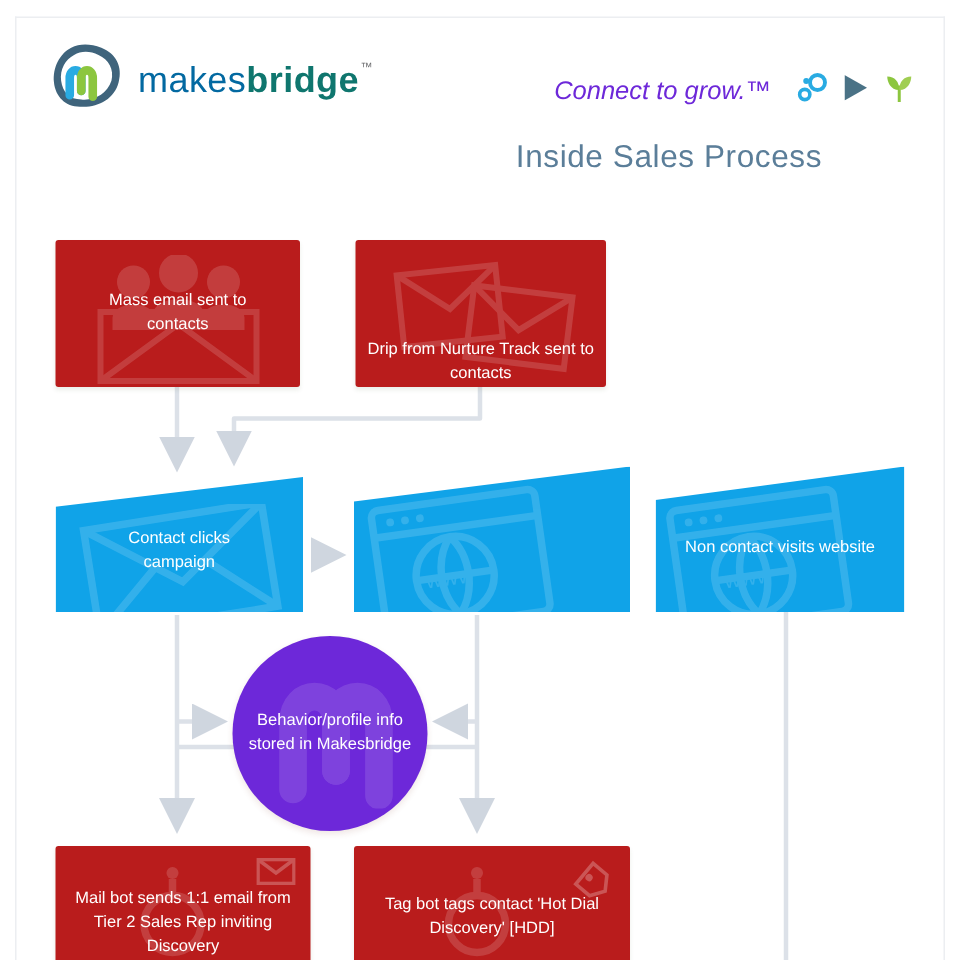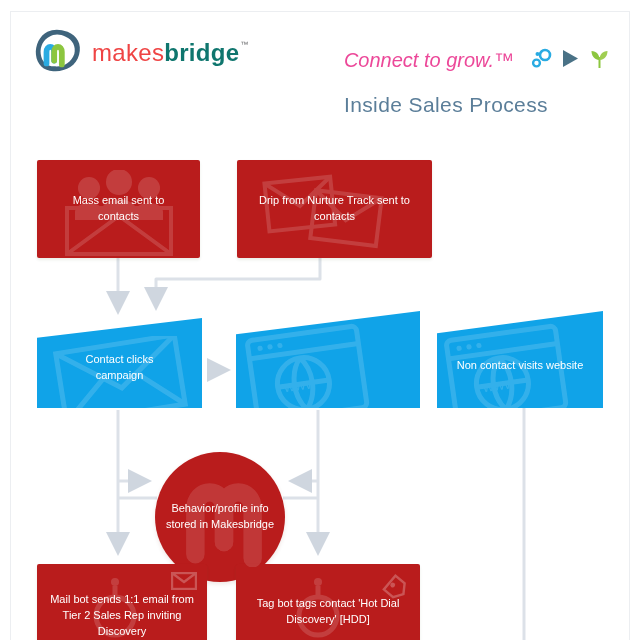--- a/index.html
+++ b/index.html
@@ -8,49 +8,49 @@
     font-family:"Liberation Sans",sans-serif;position:relative;
   }
   .slide-frame{
     position:absolute;left:10px;top:11px;width:618px;height:640px;
     border:1px solid #eceef1;border-bottom:none;pointer-events:none;
   }
   
   .header{position:absolute;left:0;top:0;width:640px;height:90px;}
   .logo{position:absolute;left:33px;top:28px;display:flex;align-items:center;}
   .logo-text{font-size:24px;letter-spacing:.3px;margin-left:9px;white-space:nowrap;}
-  .logo-makes{color:#ef4444;font-weight:400;}
+  .logo-makes{color:#0369a1;font-weight:400;}
   .logo-bridge{color:#0f766e;font-weight:700;}
   .logo-tm{font-size:8px;color:#6d6e70;vertical-align:14px;margin-left:1px;}
   .header-right{position:absolute;right:30px;top:48px;display:flex;align-items:center;gap:11px;}
-  .tagline{font-style:italic;font-size:20px;color:#ec4899;margin-right:6px;white-space:nowrap;}
+  .tagline{font-style:italic;font-size:17px;color:#6d28d9;margin-right:6px;white-space:nowrap;}
   
   .page-title{
     position:absolute;left:0;top:93px;width:548px;text-align:right;
     font-size:21px;color:#5b7e99;letter-spacing:.4px;font-weight:400;
   }
   
   .node{position:absolute;color:#ffffff;display:flex;align-items:center;justify-content:center;
         text-align:center;font-size:11px;line-height:1.45;overflow:hidden;}
   .node .label{position:relative;z-index:2;}
   .green{background:#b91c1c;border-radius:2px;box-shadow:0 2px 3px rgba(60,90,40,.10);}
   .blue{background:#10a3e8;}
   .wm{position:absolute;z-index:1;opacity:.15;pointer-events:none;}
   .wm svg{display:block;}
 
   .n-mass  {left:37px;top:160px;width:163px;height:98px;}
-  .n-drip  {left:237px;top:160px;width:195px;height:98px;}
+  .n-drip  {left:237px;top:160px;width:167px;height:98px;align-items:flex-end;}
   .n-clicks{left:37px;top:318px;width:165px;height:90px;
             clip-path:polygon(0 22%,100% 0,100% 100%,0 100%);padding-top:10px;box-sizing:border-box;}
   .n-visits{left:236px;top:311px;width:184px;height:97px;
             clip-path:polygon(0 24%,100% 0,100% 100%,0 100%);padding-top:12px;box-sizing:border-box;}
   .n-nonvisits{left:437px;top:311px;width:166px;height:97px;
             clip-path:polygon(0 23%,100% 0,100% 100%,0 100%);padding-top:12px;box-sizing:border-box;}
-  .n-circle{left:155px;top:452px;width:130px;height:130px;border-radius:50%;
-            background:#b91c1c;box-shadow:0 2px 4px rgba(120,50,30,.12);}
+  .n-circle{left:155px;top:424px;width:130px;height:130px;border-radius:50%;
+            background:#6d28d9;box-shadow:0 2px 4px rgba(120,50,30,.12);}
   .n-mailbot{left:37px;top:564px;width:170px;height:90px;align-items:flex-start;padding-top:28px;box-sizing:border-box;}
   .n-tagbot {left:236px;top:564px;width:184px;height:90px;align-items:flex-start;padding-top:32px;box-sizing:border-box;}
 
   .n-mass .label{max-width:118px;}
   .n-drip .label{max-width:152px;}
   .n-clicks .label{max-width:100px;}
   .n-visits .label{max-width:100px;}
   .n-nonvisits .label{max-width:130px;}
   .n-circle .label{max-width:112px;}
   .n-mailbot .label{max-width:150px;}

